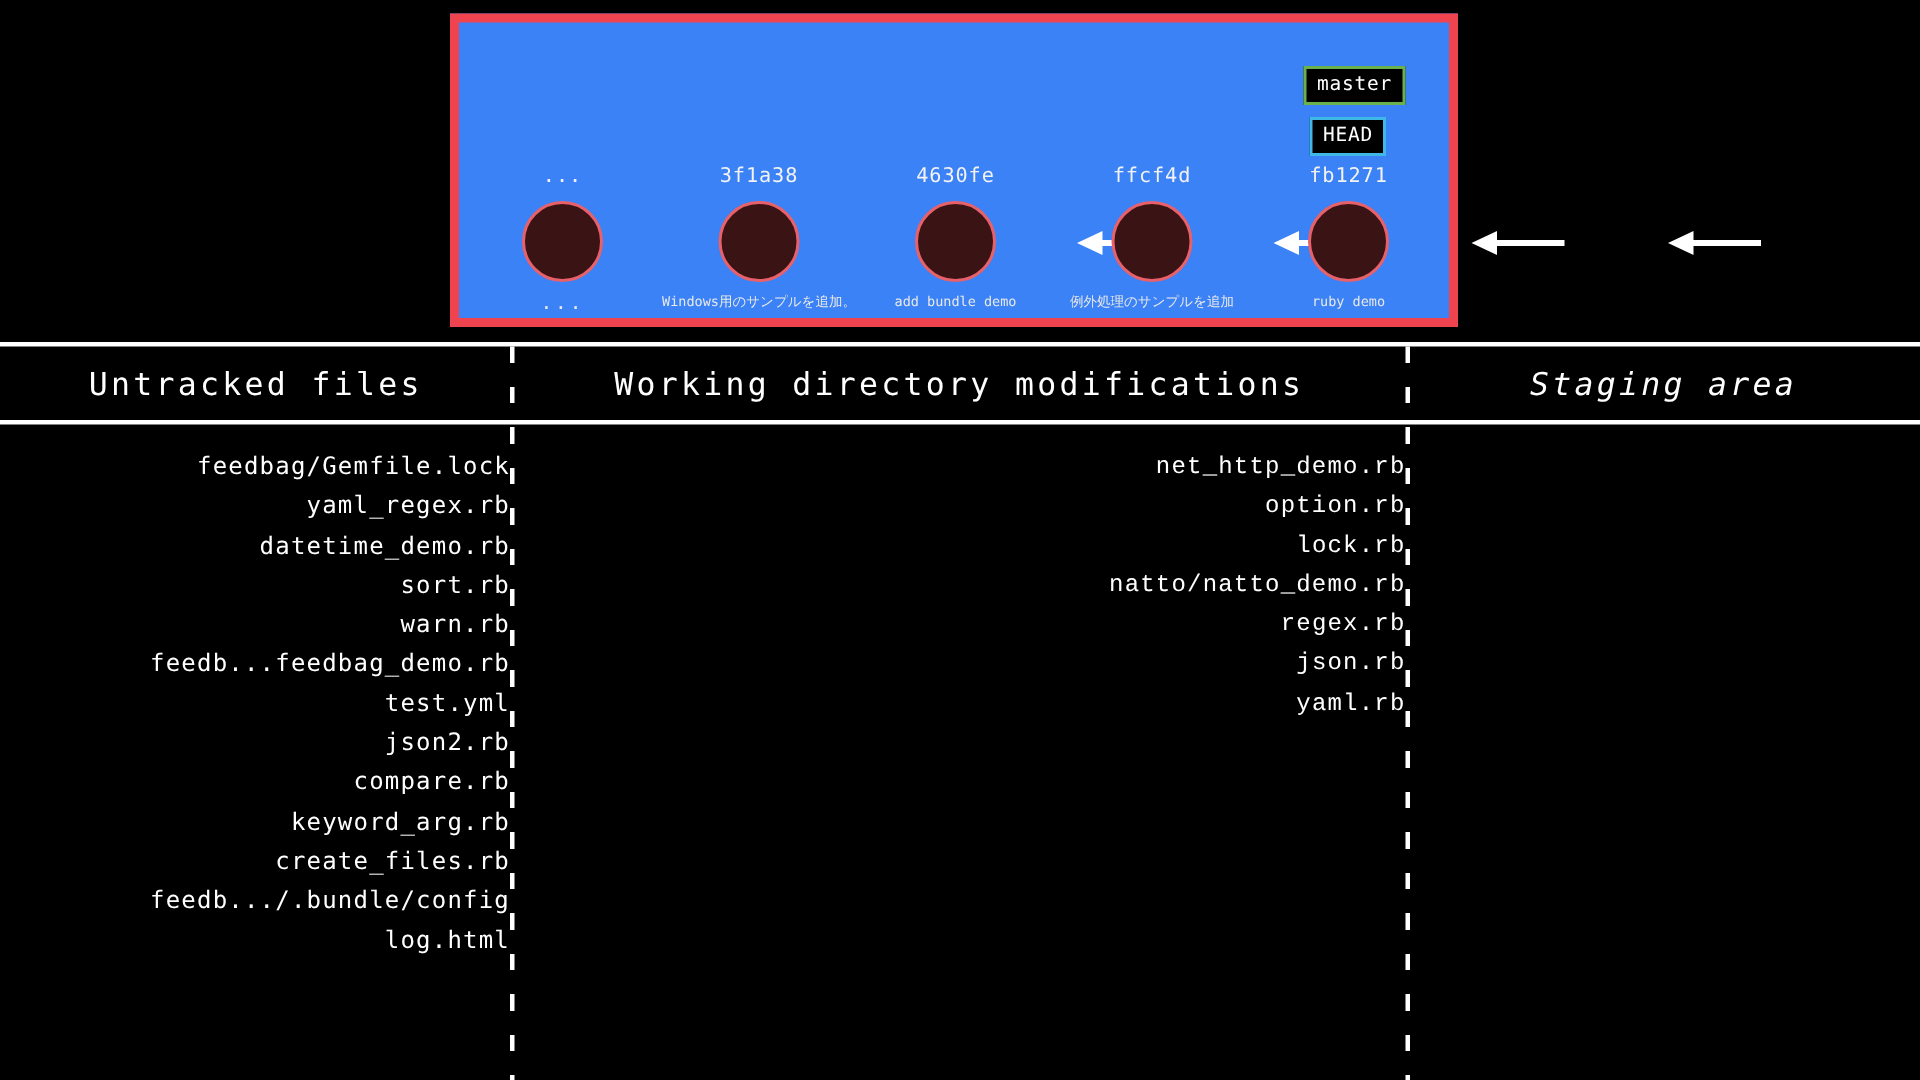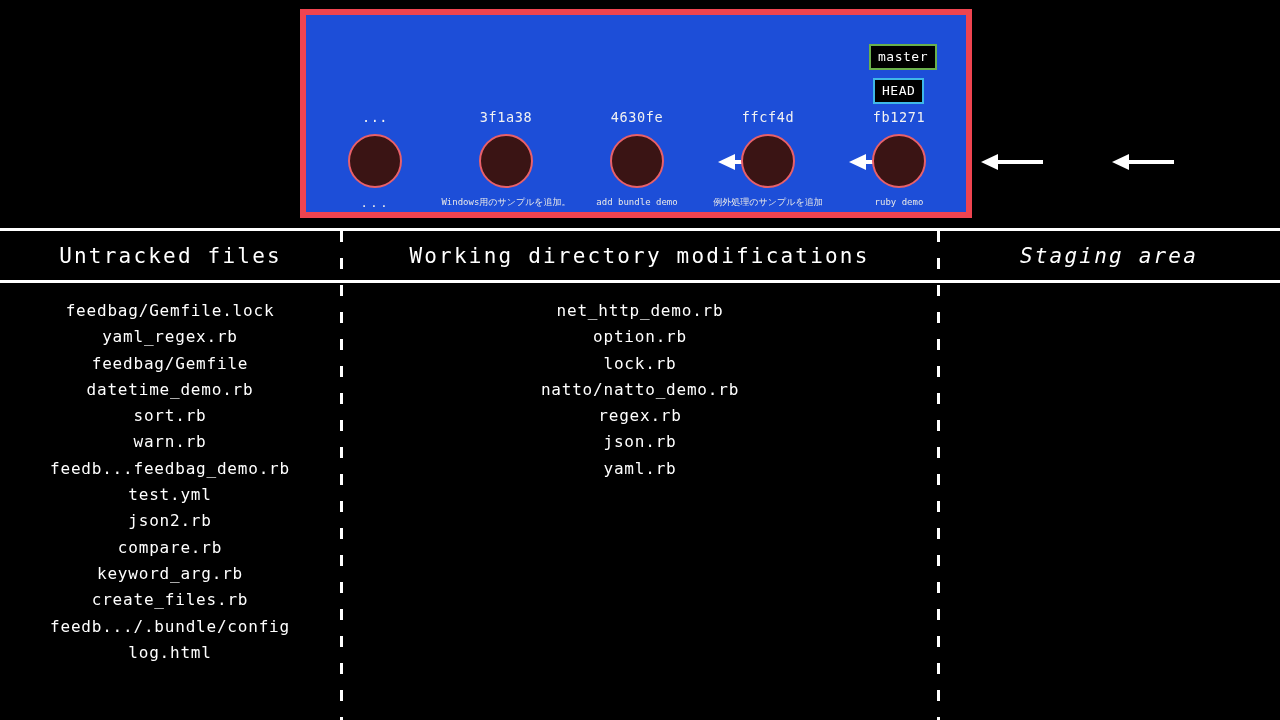--- a/index.html
+++ b/index.html
@@ -9,21 +9,21 @@
     overflow: hidden;
     font-family: "DejaVu Sans Mono", "Liberation Mono", monospace;
   }
 
   
   #graph-panel {
     position: absolute;
     left: 300px; top: 9px;
     width: 672px; height: 209px;
     border: 6px solid #ef4450;
-    background: #1d4ed8;
+    background: #3b82f6;
   }
   .graph-inner { position: absolute; inset: 0; }
 
   
   .ref-badge {
     position: absolute;
     font-family: "DejaVu Sans Mono", "Liberation Mono", monospace;
     color: #ffffff;
     background: #000;
     font-size: 13px;
@@ -135,24 +135,24 @@
   }
   #vdiv-left  { left: 340px; }
   #vdiv-right { left: 937px; }
 
   .file-list {
     position: absolute;
     top: 52px;
     padding-top: 18px;
     display: flex;
     flex-direction: column;
-    align-items: center;
+    align-items: flex-end;
   }
   #list-untracked { left: 0px;   width: 340px; }
-  #list-working   { left: 343px; width: 594px; }
+  #list-working   { left: 343px; width: 594px; font-family: Liberation Mono, monospace; }
   #list-staging   { left: 940px; width: 340px; }
 
   .file-item {
     color: #ffffff;
     font-size: 16px;
     line-height: 26.3px;
     letter-spacing: 0.8px;
     white-space: nowrap;
   }
 </style>
@@ -223,21 +223,20 @@
   <div class="col-head" id="head-untracked">Untracked files</div>
   <div class="col-head" id="head-working">Working directory modifications</div>
   <div class="col-head" id="head-staging">Staging area</div>
 
   <div class="vdivider" id="vdiv-left"></div>
   <div class="vdivider" id="vdiv-right"></div>
 
   <div class="file-list" id="list-untracked">
     <div class="file-item">feedbag/Gemfile.lock</div>
     <div class="file-item">yaml_regex.rb</div>
-    <div class="file-item">feedbag/Gemfile</div>
     <div class="file-item">datetime_demo.rb</div>
     <div class="file-item">sort.rb</div>
     <div class="file-item">warn.rb</div>
     <div class="file-item">feedb...feedbag_demo.rb</div>
     <div class="file-item">test.yml</div>
     <div class="file-item">json2.rb</div>
     <div class="file-item">compare.rb</div>
     <div class="file-item">keyword_arg.rb</div>
     <div class="file-item">create_files.rb</div>
     <div class="file-item">feedb.../.bundle/config</div>

